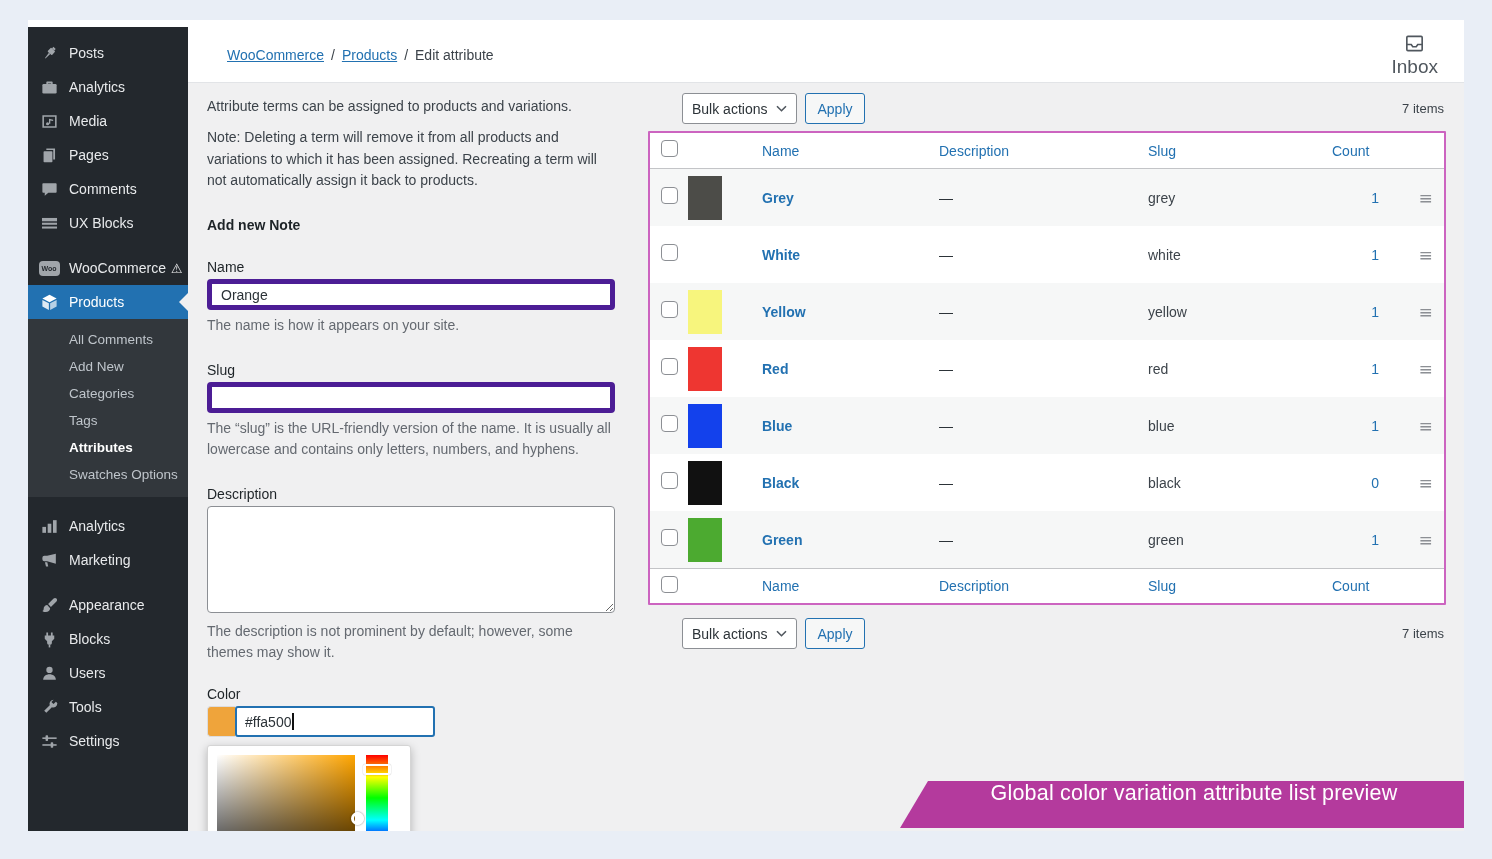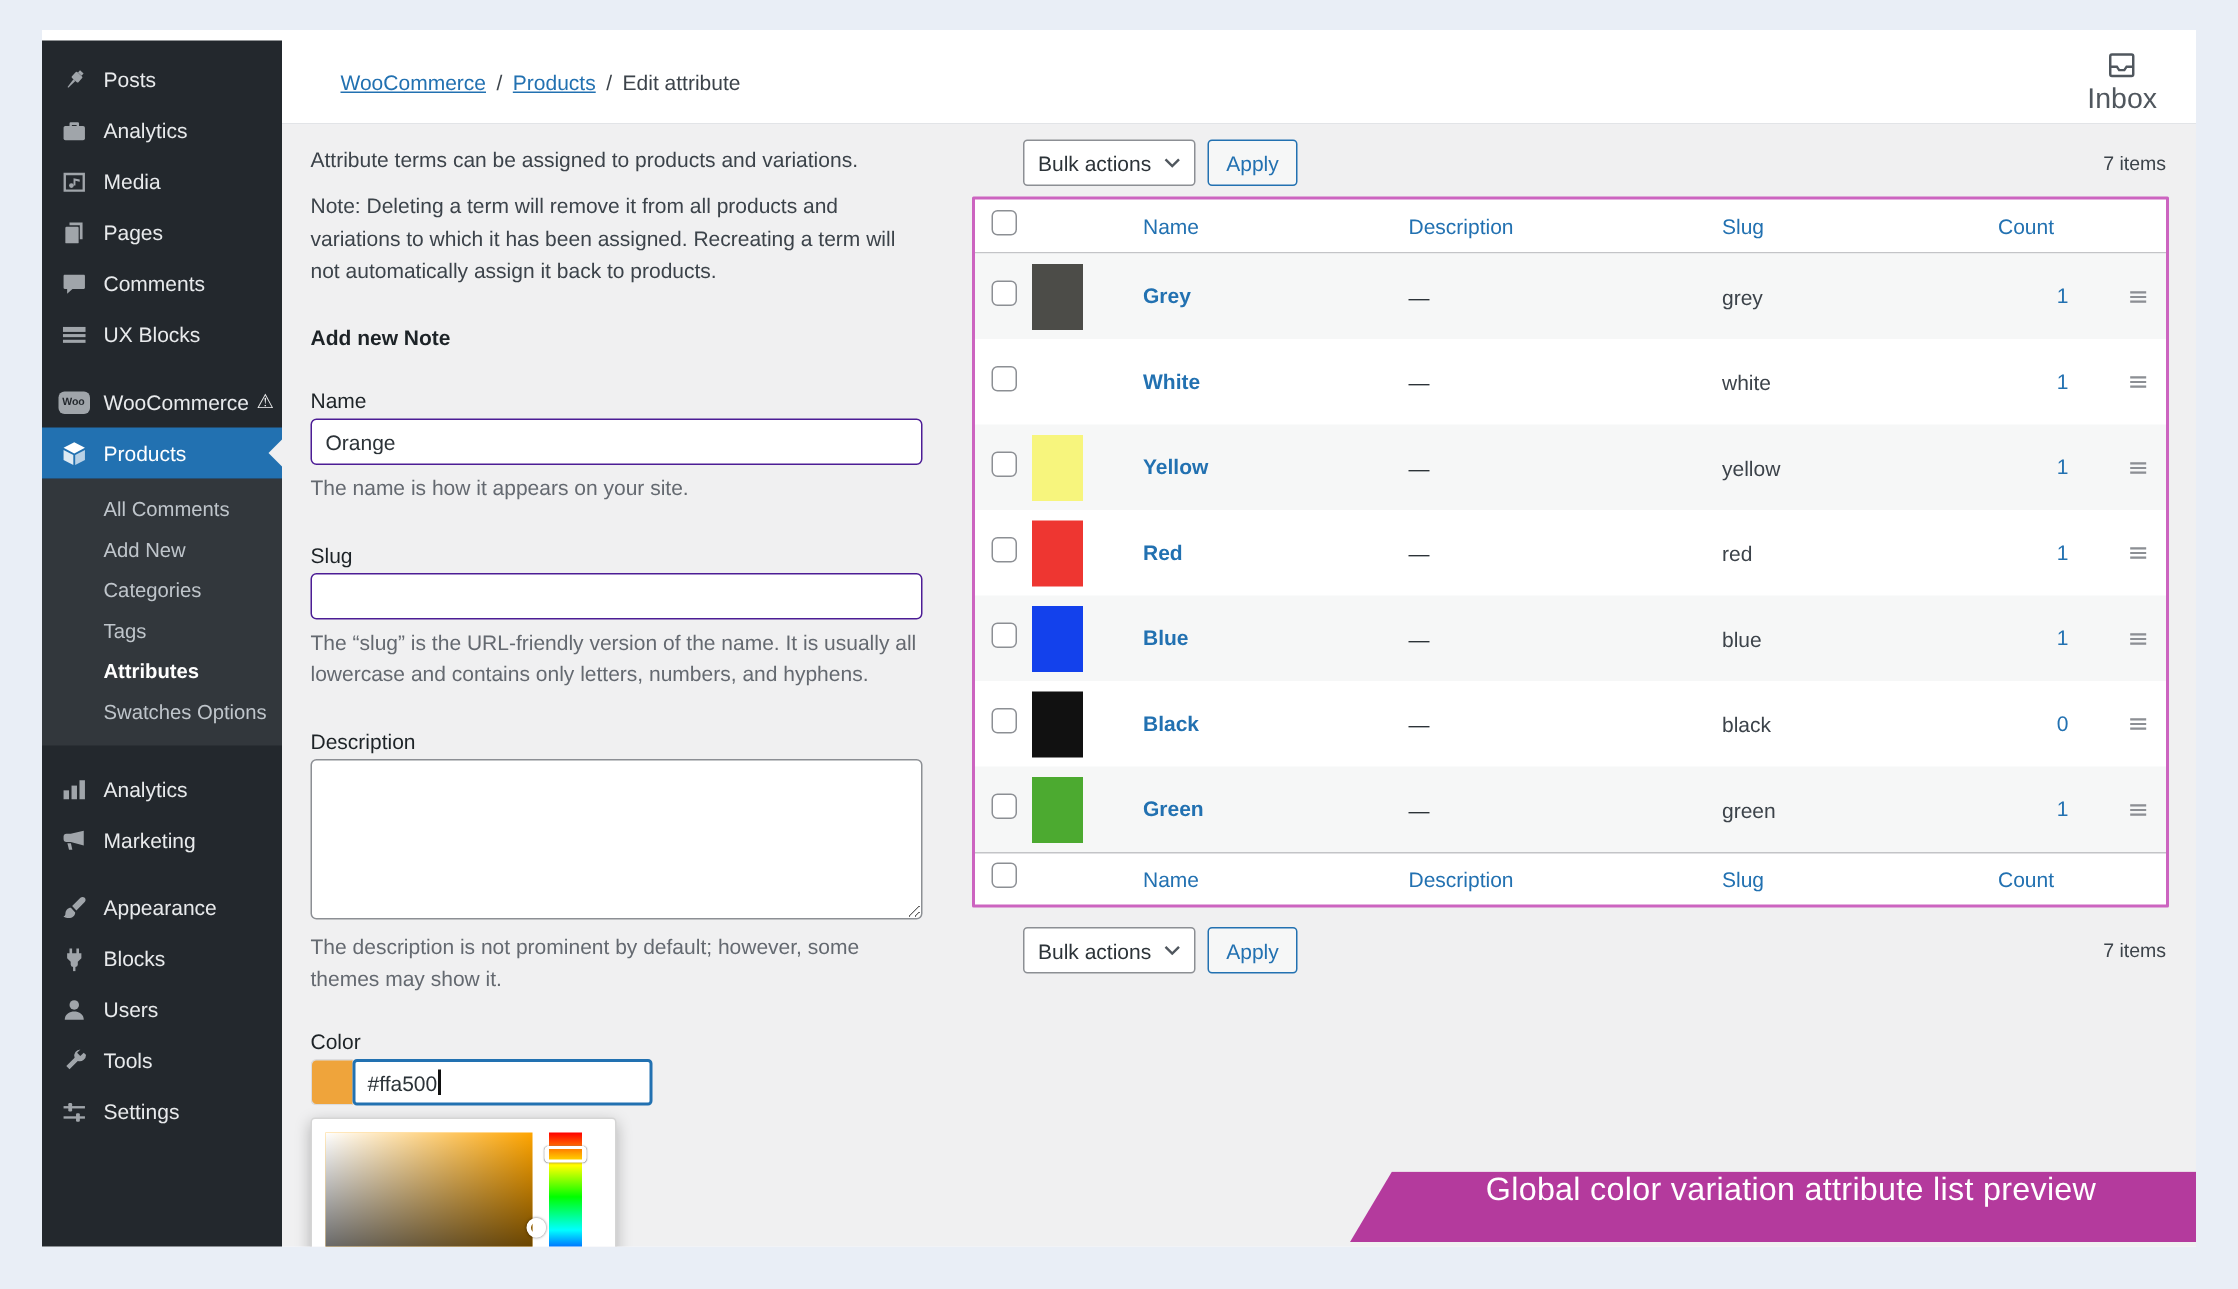--- a/index.html
+++ b/index.html
@@ -34,21 +34,21 @@
   .inbox .lbl { font-size:19px; color:#50575e; margin-top:1px;text-align:right; }
 
   .content { flex:1; background:#f0f0f1; display:flex; align-items:flex-start; padding:0 0 0 19px; position:relative; overflow:hidden; }
 
   
   .form-col { width:408px; flex:none; font-size:14px; color:#3c434a; }
   .form-col .intro { margin-top:13px; line-height:1.5; }
   .form-col .note { margin-top:10px; line-height:1.55; }
   .form-col h2 { margin-top:25px; font-size:14px; color:#1d2327; }
   .field-label { display:block; margin-top:26px; margin-bottom:4px; color:#1d2327; }
-  .txt-input { width:100%; height:31px; border:1px solid #4c1d95; border-radius:4px; background:#fff; font-size:14px;
+  .txt-input { width:100%; height:31px; border:5px solid #4c1d95; border-radius:4px; background:#fff; font-size:14px;
       padding:0 9px; color:#2c3338; font-family:inherit; }
   .help { margin-top:5px; color:#646970; line-height:1.5; }
   textarea.txt-area { width:100%; height:107px; border:1px solid #8c8f94; border-radius:4px; background:#fff;
       font-size:14px; padding:6px 9px; resize:both; font-family:inherit; color:#2c3338; }
   .color-row { display:flex; margin-top:4px; align-items:stretch; }
   .color-swatch-btn { width:28px; height:31px; border:1px solid #dcdcde; border-right:none; border-radius:4px 0 0 4px; cursor:pointer; }
   .color-input { width:200px; height:31px; border:2px solid #2271b1; border-radius:3px; background:#fff;
       display:flex; align-items:center; padding-left:8px; font-size:14px; color:#2c3338; }
   .caret { display:inline-block; width:1.5px; height:17px; background:#111; margin-left:1px; }
   .picker { margin-top:8px; width:204px; height:150px; background:#fff; border:1px solid #d5d5d5; border-radius:3px;

